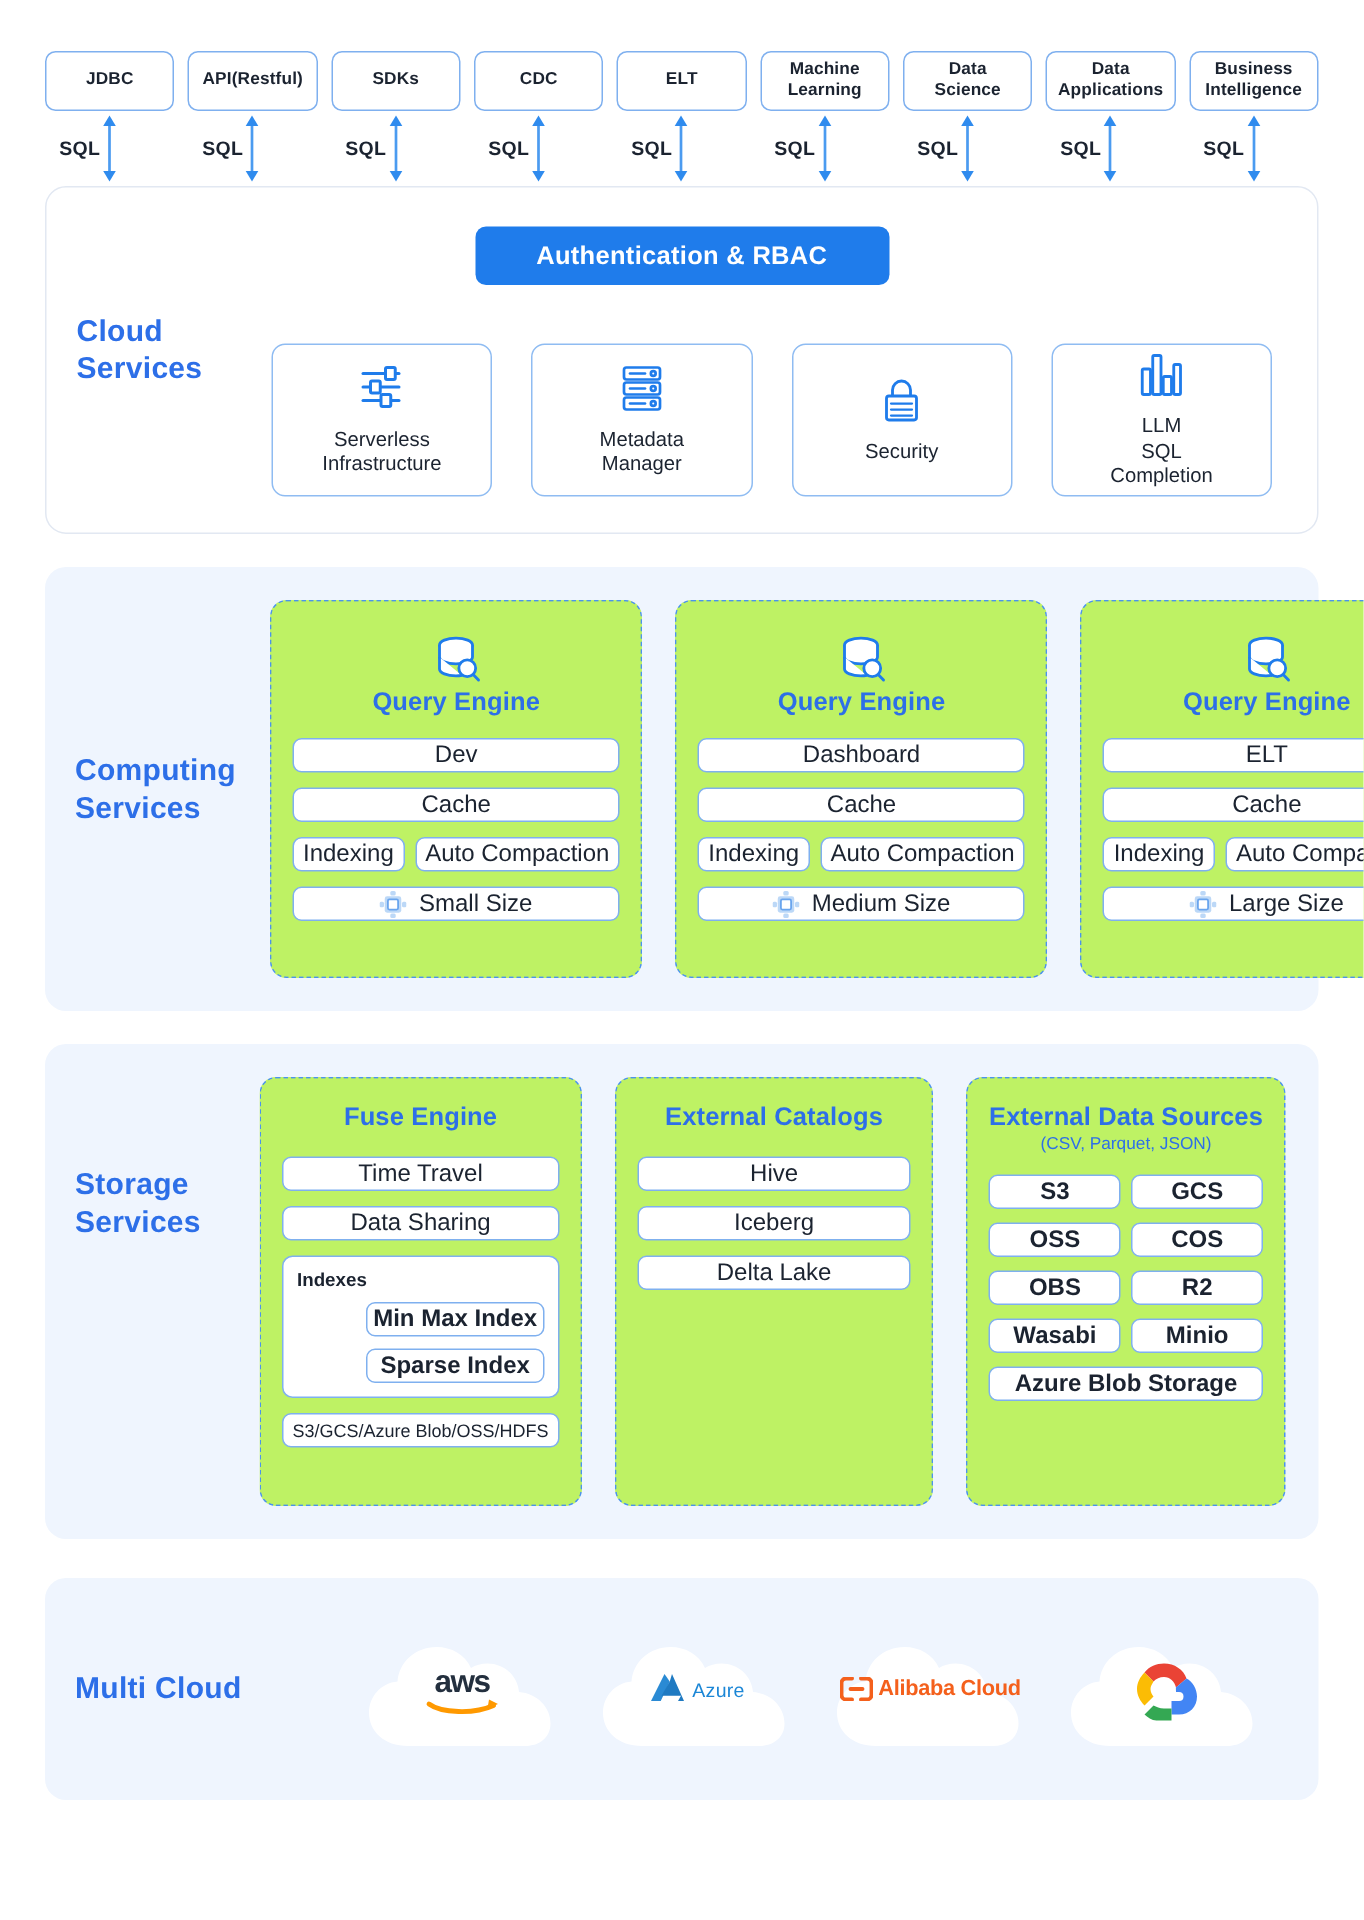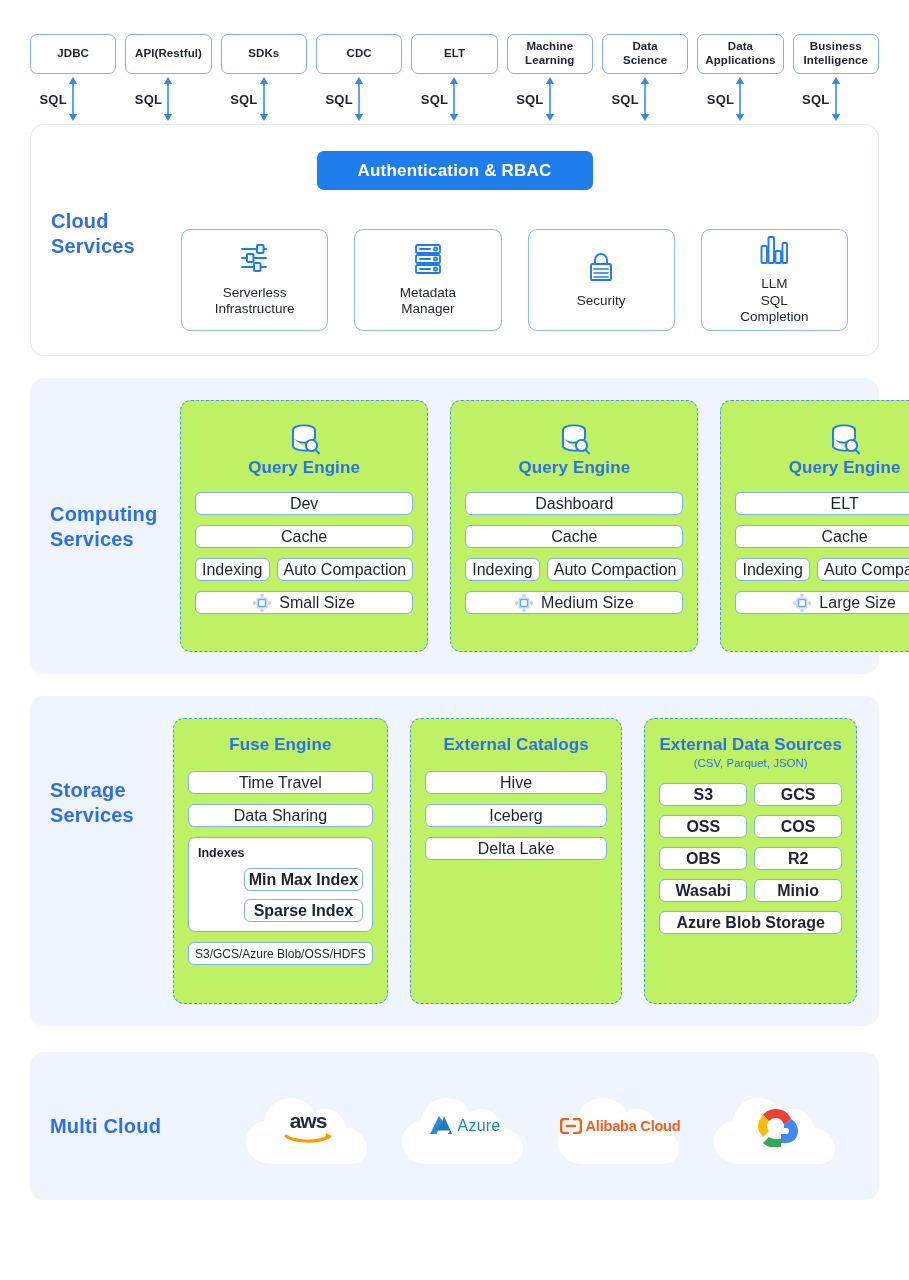--- a/index.html
+++ b/index.html
@@ -97,21 +97,21 @@
   .ds-grid { display: flex; flex-direction: column; gap: 9px; font-weight: bold; }
 
   
   .panel-multicloud { height: 148px; }
   .clouds { position: absolute; left: 200px; right: 25px; top: 18px; height: 112px;
             display: flex; align-items: center; justify-content: space-around; }
   .cloud-blob { position: relative; width: 140px; height: 92px; display: flex;
                 align-items: center; justify-content: center; }
   .cloud-blob svg.blob { position: absolute; inset: 0; }
   .logo { position: relative; z-index: 2; display: flex; align-items: center; gap: 4px; }
-  .azure-text { color: #1b86d6; font-size: 16px; font-weight: 400; letter-spacing: .2px; }
+  .azure-text { color: #1b86d6; font-size: 13px; font-weight: 400; letter-spacing: .2px; }
   .alibaba-text { color: #f4601c; font-size: 14.5px; font-weight: 700; letter-spacing: -.2px; }
 </style>
 </head>
 <body>
 
 <div class="page">
 
   <div class="top-row" id="top-row">
       <div class="entry">
         <div class="entry-box">JDBC</div>

